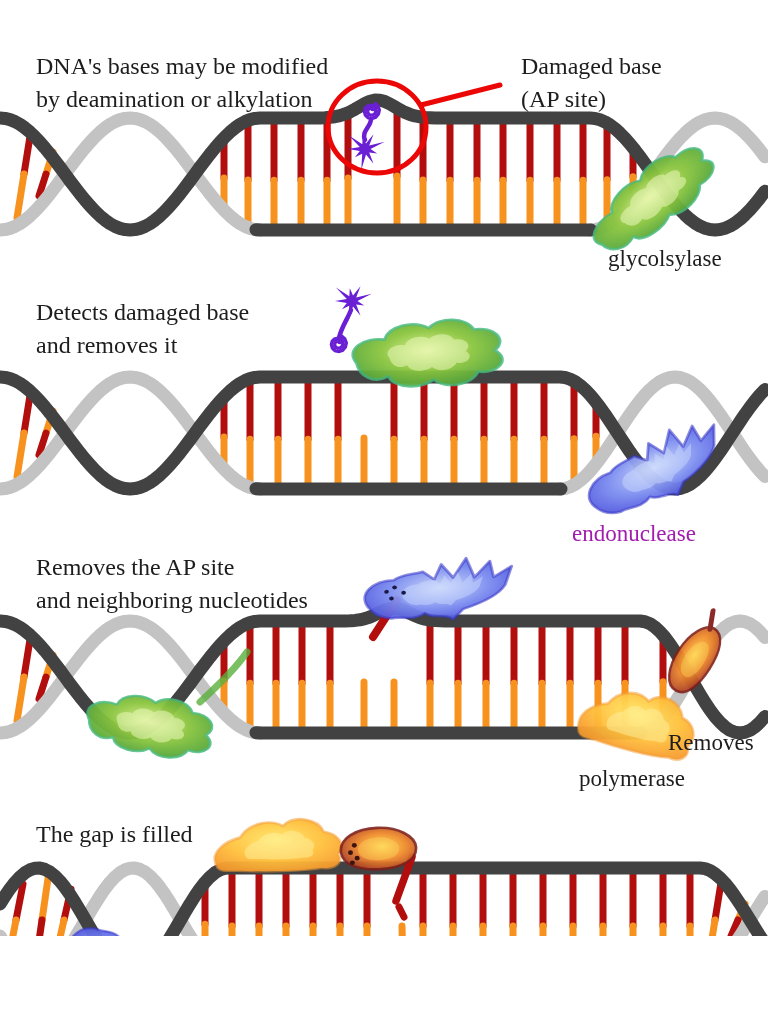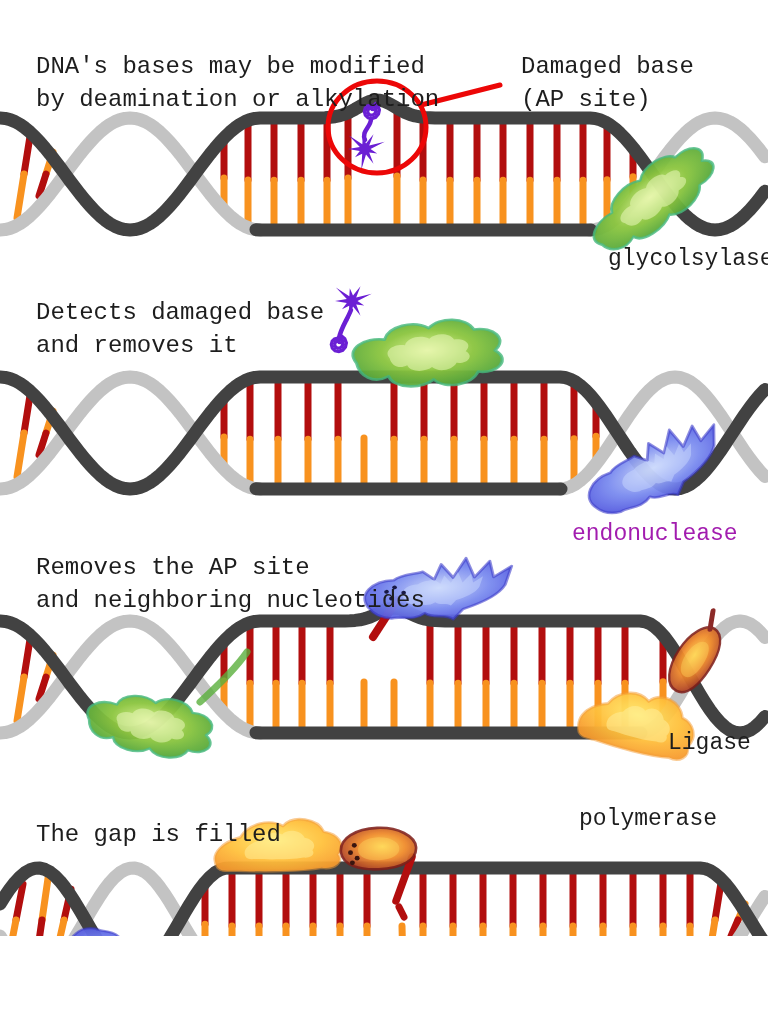--- a/index.html
+++ b/index.html
@@ -1,17 +1,17 @@
 <!DOCTYPE html>
 <html><head>
 <meta charset="utf-8">
 <style>
   html,body{margin:0;padding:0;background:#fff;}
   .stage{position:relative;width:768px;height:936px;background:#fff;overflow:hidden;
-         font-family:Liberation Mono, monospace;}
+         font-family:Liberation Serif, serif;}
   svg{position:absolute;left:0;top:0;}
   .cap{position:absolute;font-size:24px;line-height:33px;white-space:pre-line;color:#1d1d1d;}
   .lbl{position:absolute;font-size:23px;color:#1d1d1d;}
 </style>
 </head>
 <body>
 
 <div class="stage">
   <svg id="art" width="768" height="1016" viewBox="0 0 768 1016">
       <defs>
@@ -267,17 +267,17 @@
   <div class="cap" style="left: 505px; top: 50px; color: rgb(29, 29, 29); margin-left: 16px;">Damaged base
 (AP site)</div>
   <div class="lbl" style="left: 571px; top: 246px; color: rgb(29, 29, 29); margin-left: 37px;">glycolsylase</div>
 
   <div class="cap" style="left: 36px; top: 296px; color: rgb(29, 29, 29);">Detects damaged base
 and removes it</div>
   <div class="lbl" style="left: 572px; top: 521px; color: #a21caf;">endonuclease</div>
 
   <div class="cap" style="left: 36px; top: 551px; color: rgb(29, 29, 29);">Removes the AP site
 and neighboring nucleotides</div>
-  <div class="lbl" style="left: 668px; top: 730px; color: rgb(29, 29, 29);">Ligase</div>
-  <div class="lbl" style="left: 579px; top: 766px; color: rgb(29, 29, 29); margin-top: 40px;">polymerase</div>
+  <div class="lbl" style="left: 668px; top: 730px; color: rgb(29, 29, 29);">Removes</div>
+  <div class="lbl" style="left: 579px; top: 766px; color: rgb(29, 29, 29);">polymerase</div>
 
   <div class="cap" style="left: 36px; top: 818px; color: rgb(29, 29, 29);">The gap is filled</div>
 </div>
 
 </body></html>

